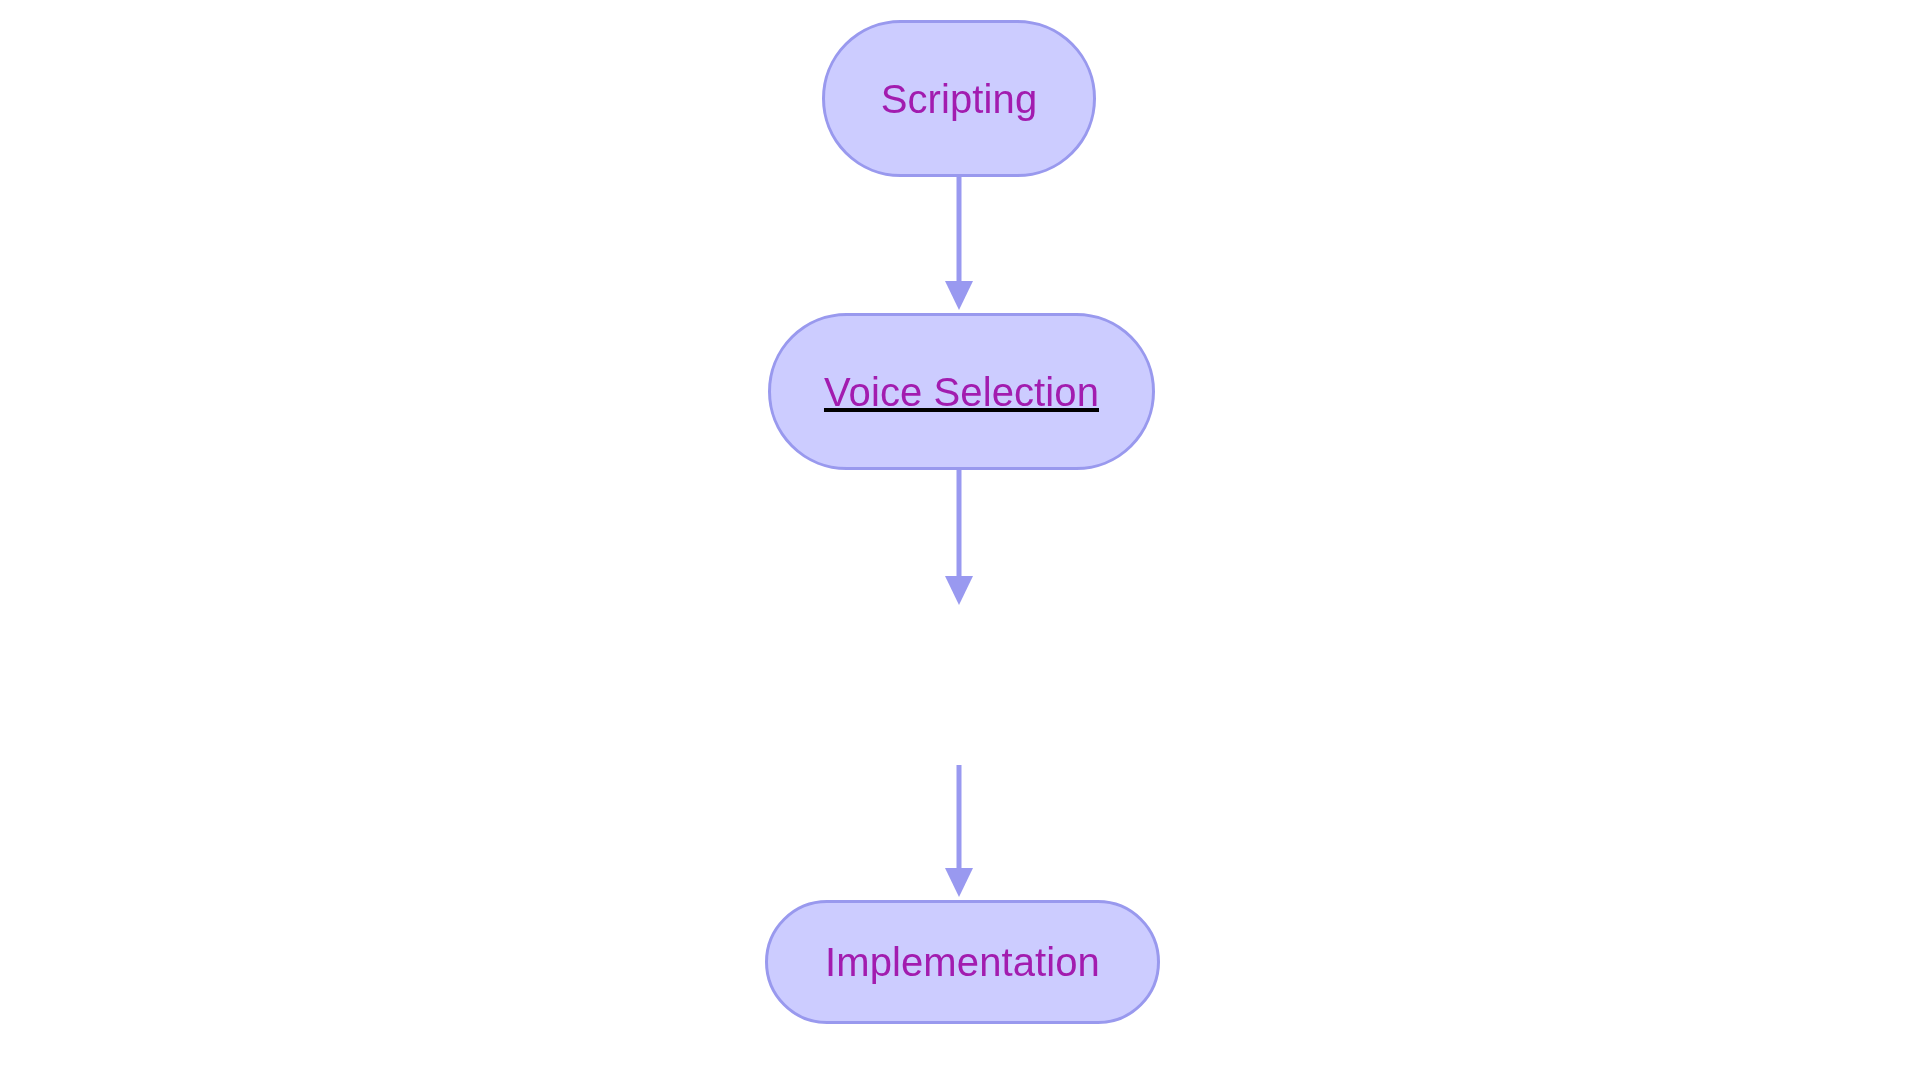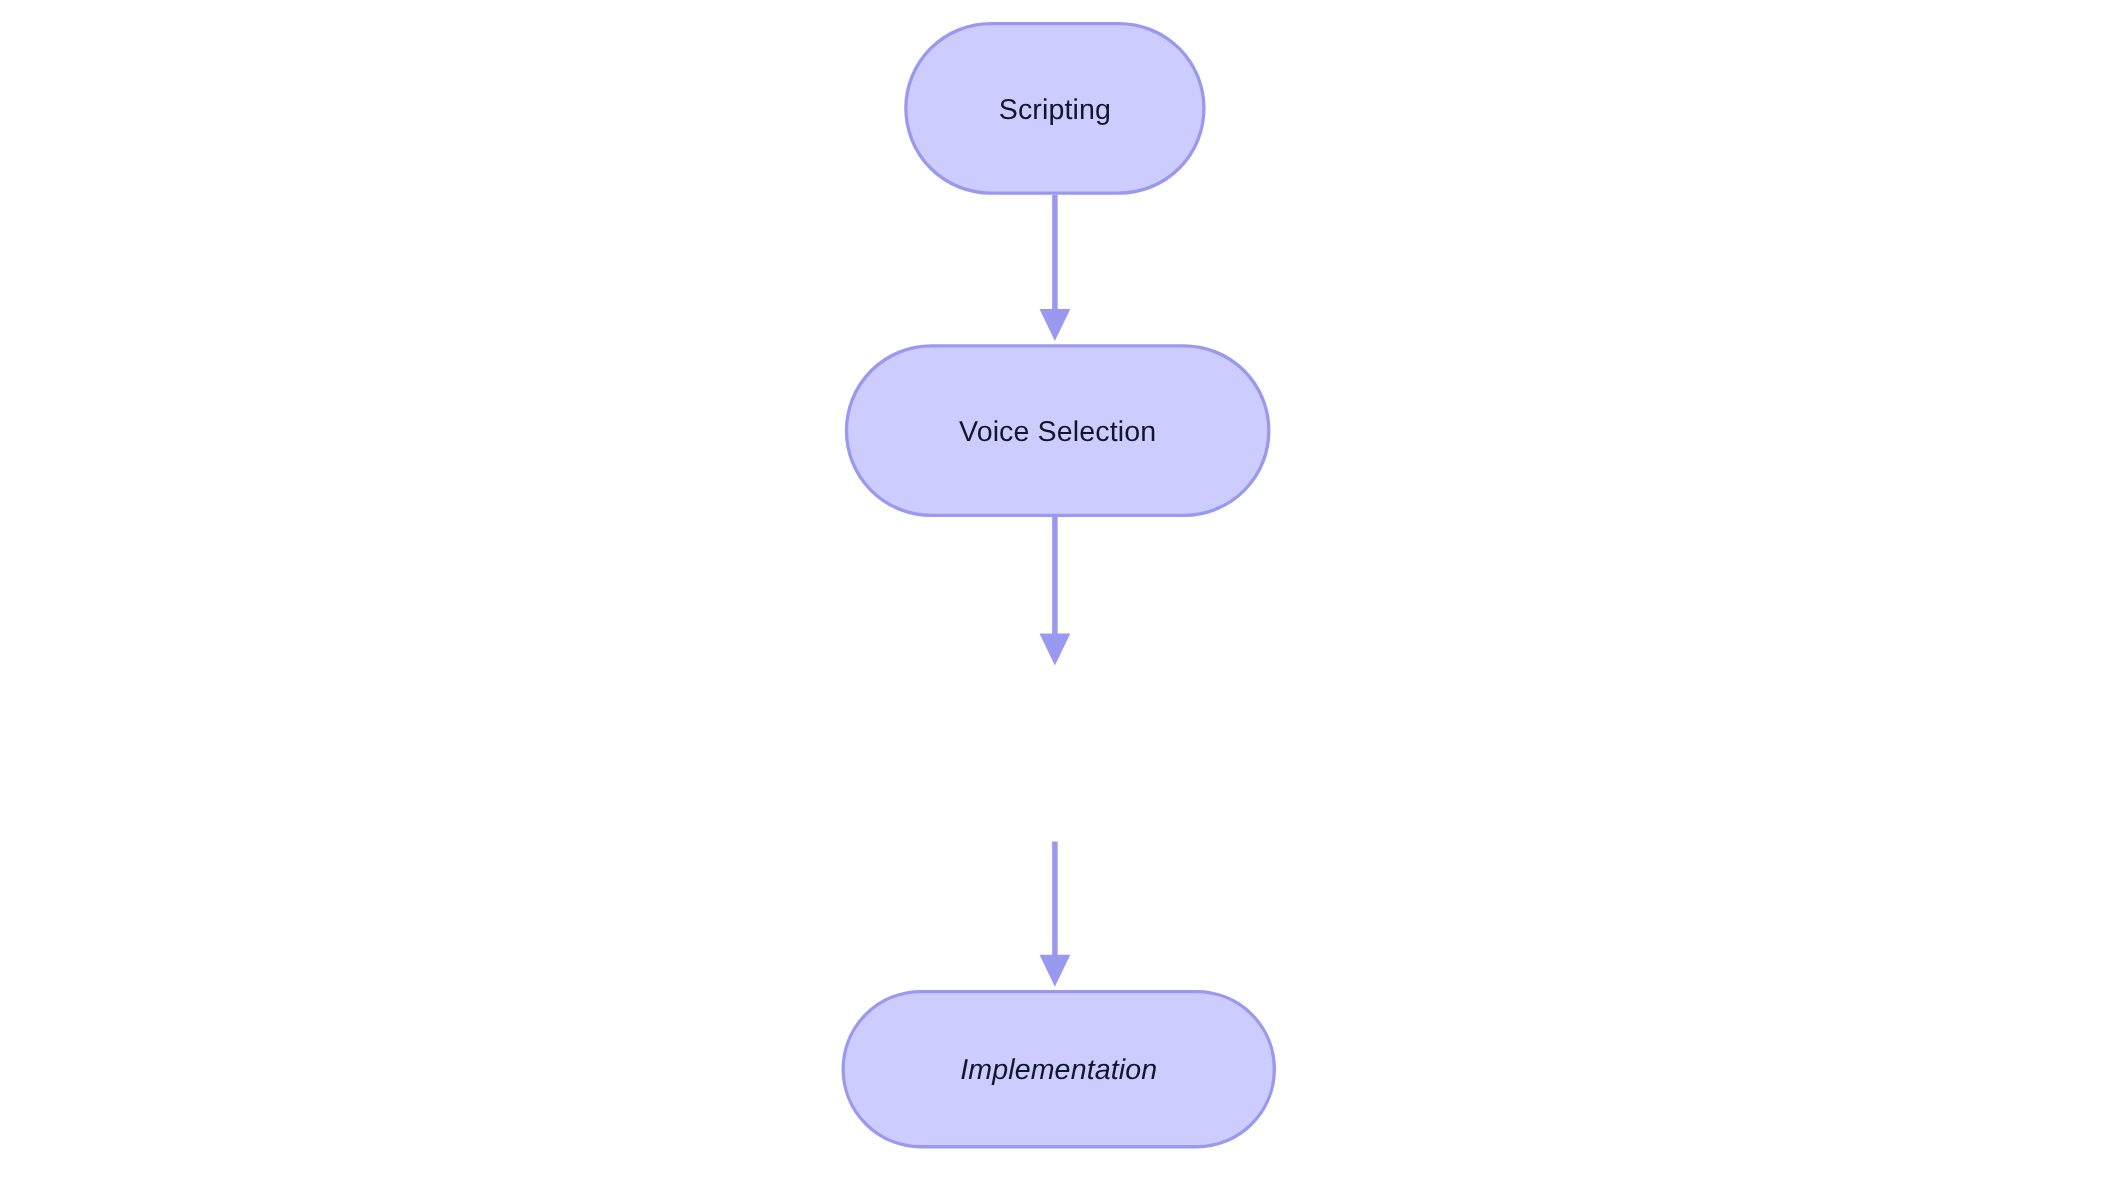--- a/index.html
+++ b/index.html
@@ -31,34 +31,34 @@
     box-sizing: border-box;
     background: #ccccff;
     border: 3px solid #9999ee;
     border-radius: 999px;
     display: flex;
     align-items: center;
     justify-content: center;
     z-index: 2;
   }
   .flow-node-label {
-    color: #0f172a;
+    color: #a21caf;
     font-family: "Liberation Sans", sans-serif;
-    font-size: 26px;
+    font-size: 40px;
     font-weight: 400;
     letter-spacing: 0.1px;
     line-height: 1;
     white-space: nowrap;
     user-select: none;
   }
   
   #node-scripting      { left: 822px;  top: 20px;  width: 274px; height: 157px; }
-  #node-voice-selection{ left: 768px;  top: 313px; width: 387px; height: 157px; }
+  #node-voice-selection{ left: 768px;  top: 313px; width: 387px; height: 157px; text-decoration: underline; }
   #node-previewing     { left: 808px;  top: 608px; width: 302px; height: 157px; }
-  #node-implementation { left: 765px;  top: 900px; width: 395px; height: 144px; font-style: italic; }
+  #node-implementation { left: 765px;  top: 900px; width: 395px; height: 124px; }
 </style>
 </head>
 <body>
 
 <div id="flowchart-canvas">
 
   <svg id="flow-svg" viewBox="0 0 1920 1083" xmlns="http://www.w3.org/2000/svg">
 
     <g>
       <line x1="959" y1="177" x2="959" y2="283" stroke="#9999f0" stroke-width="5"></line>

